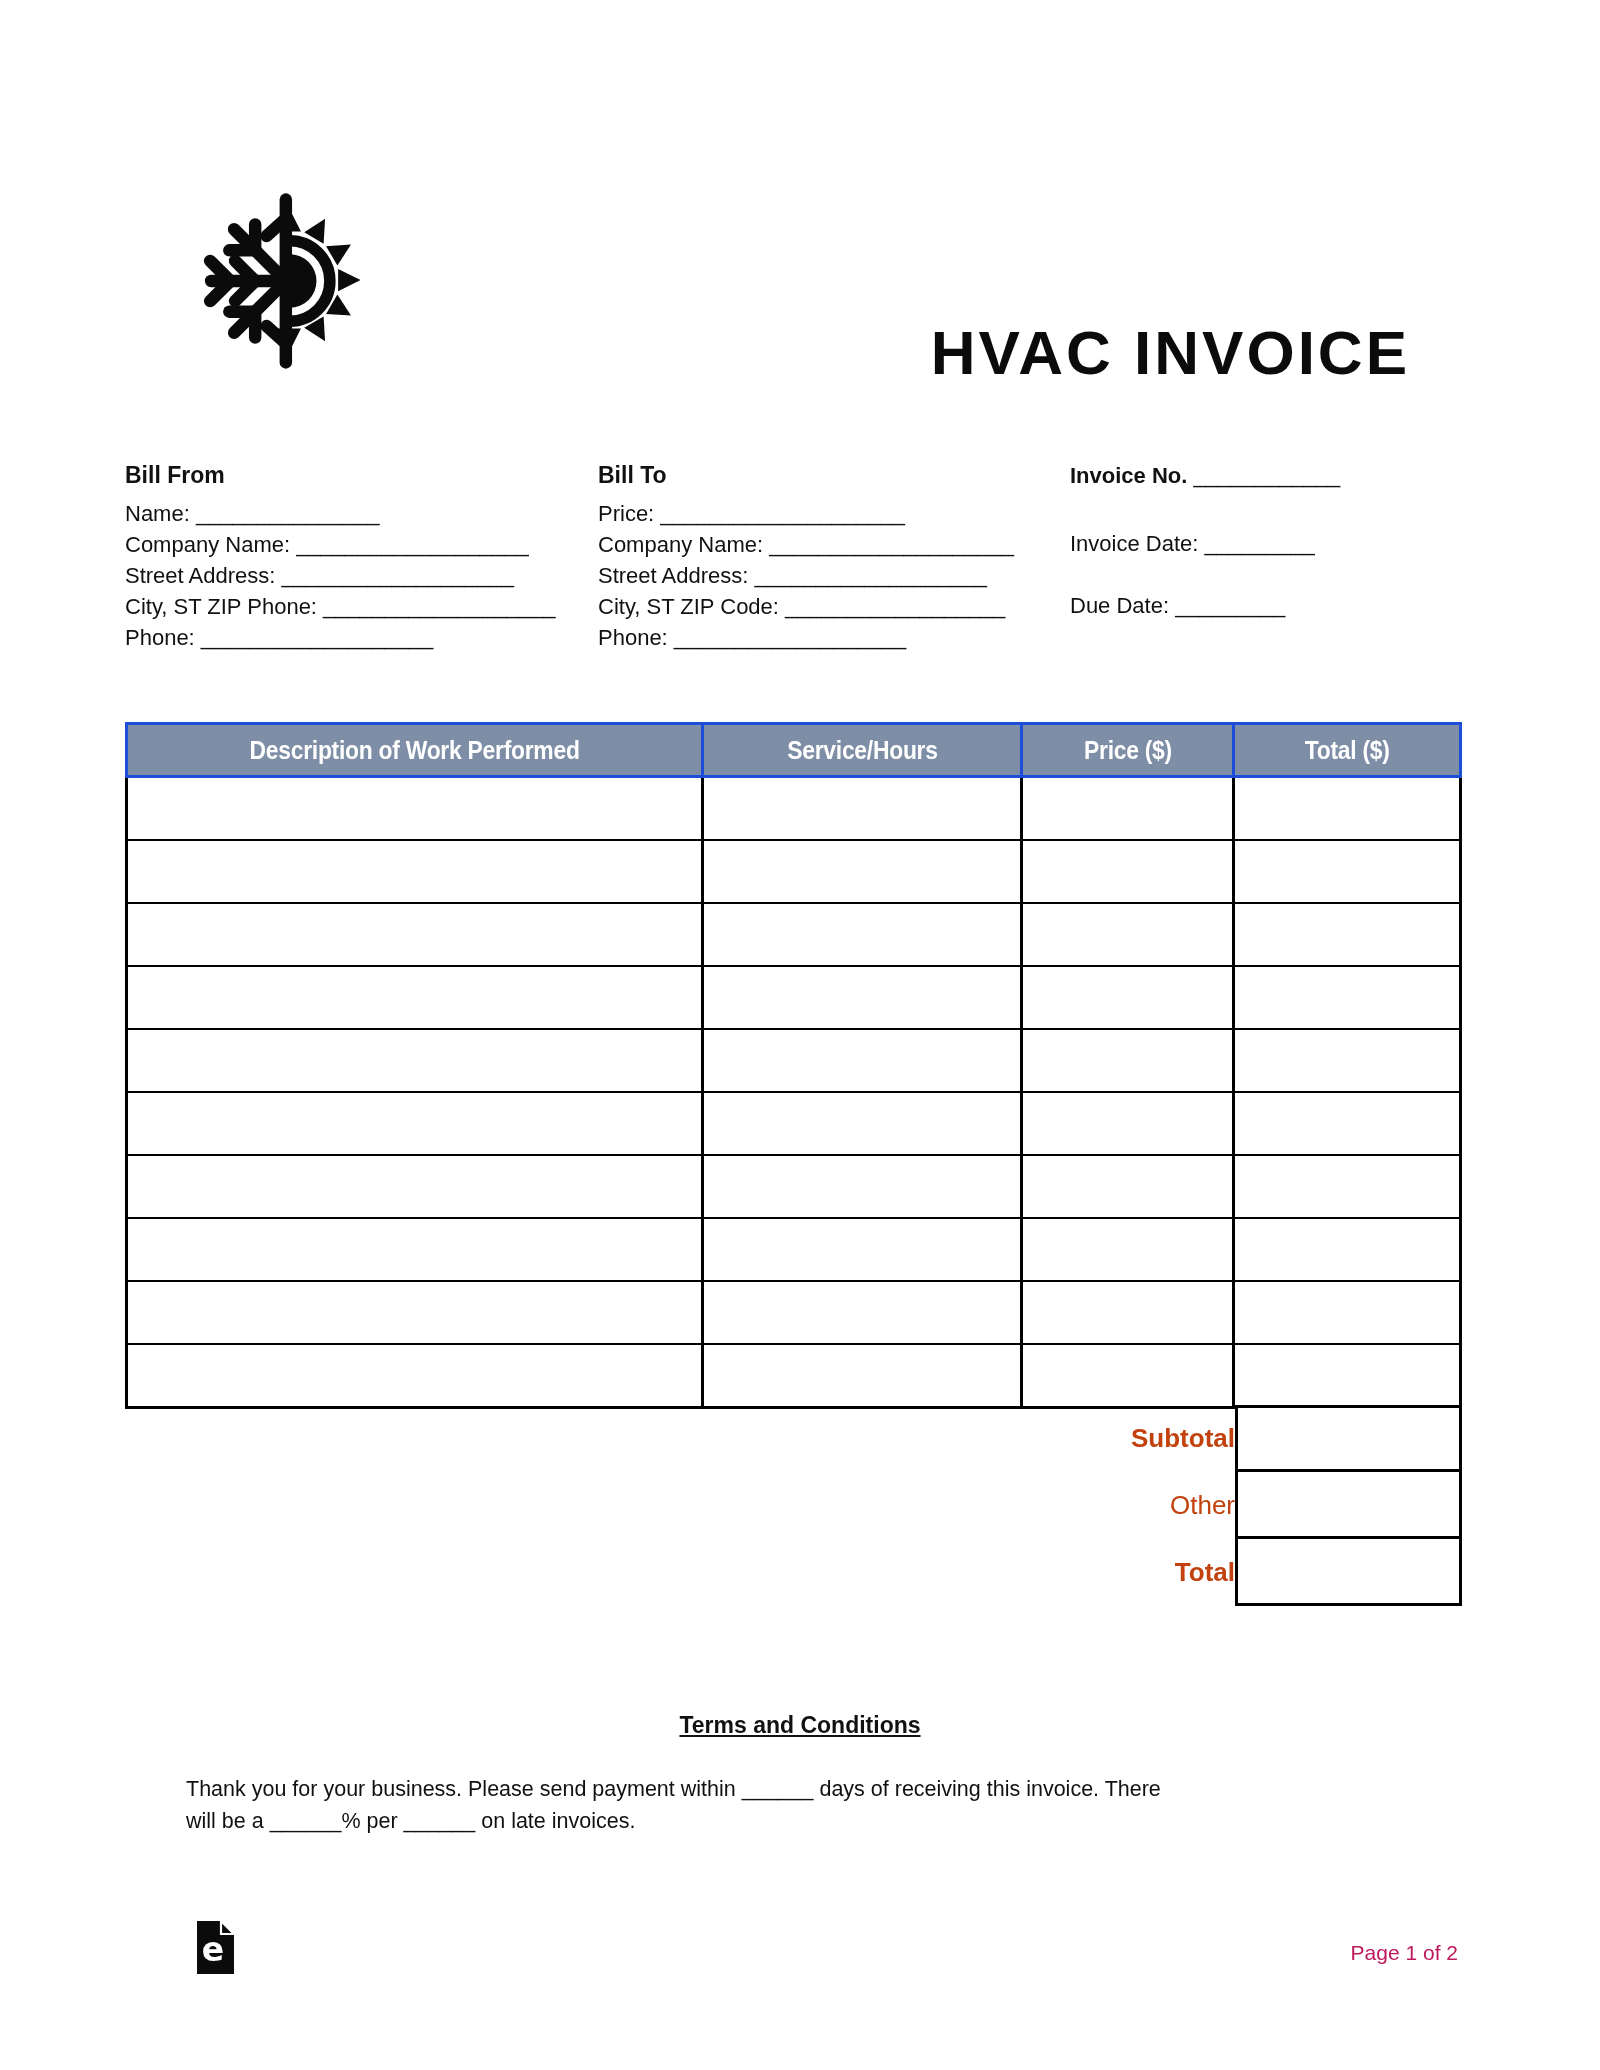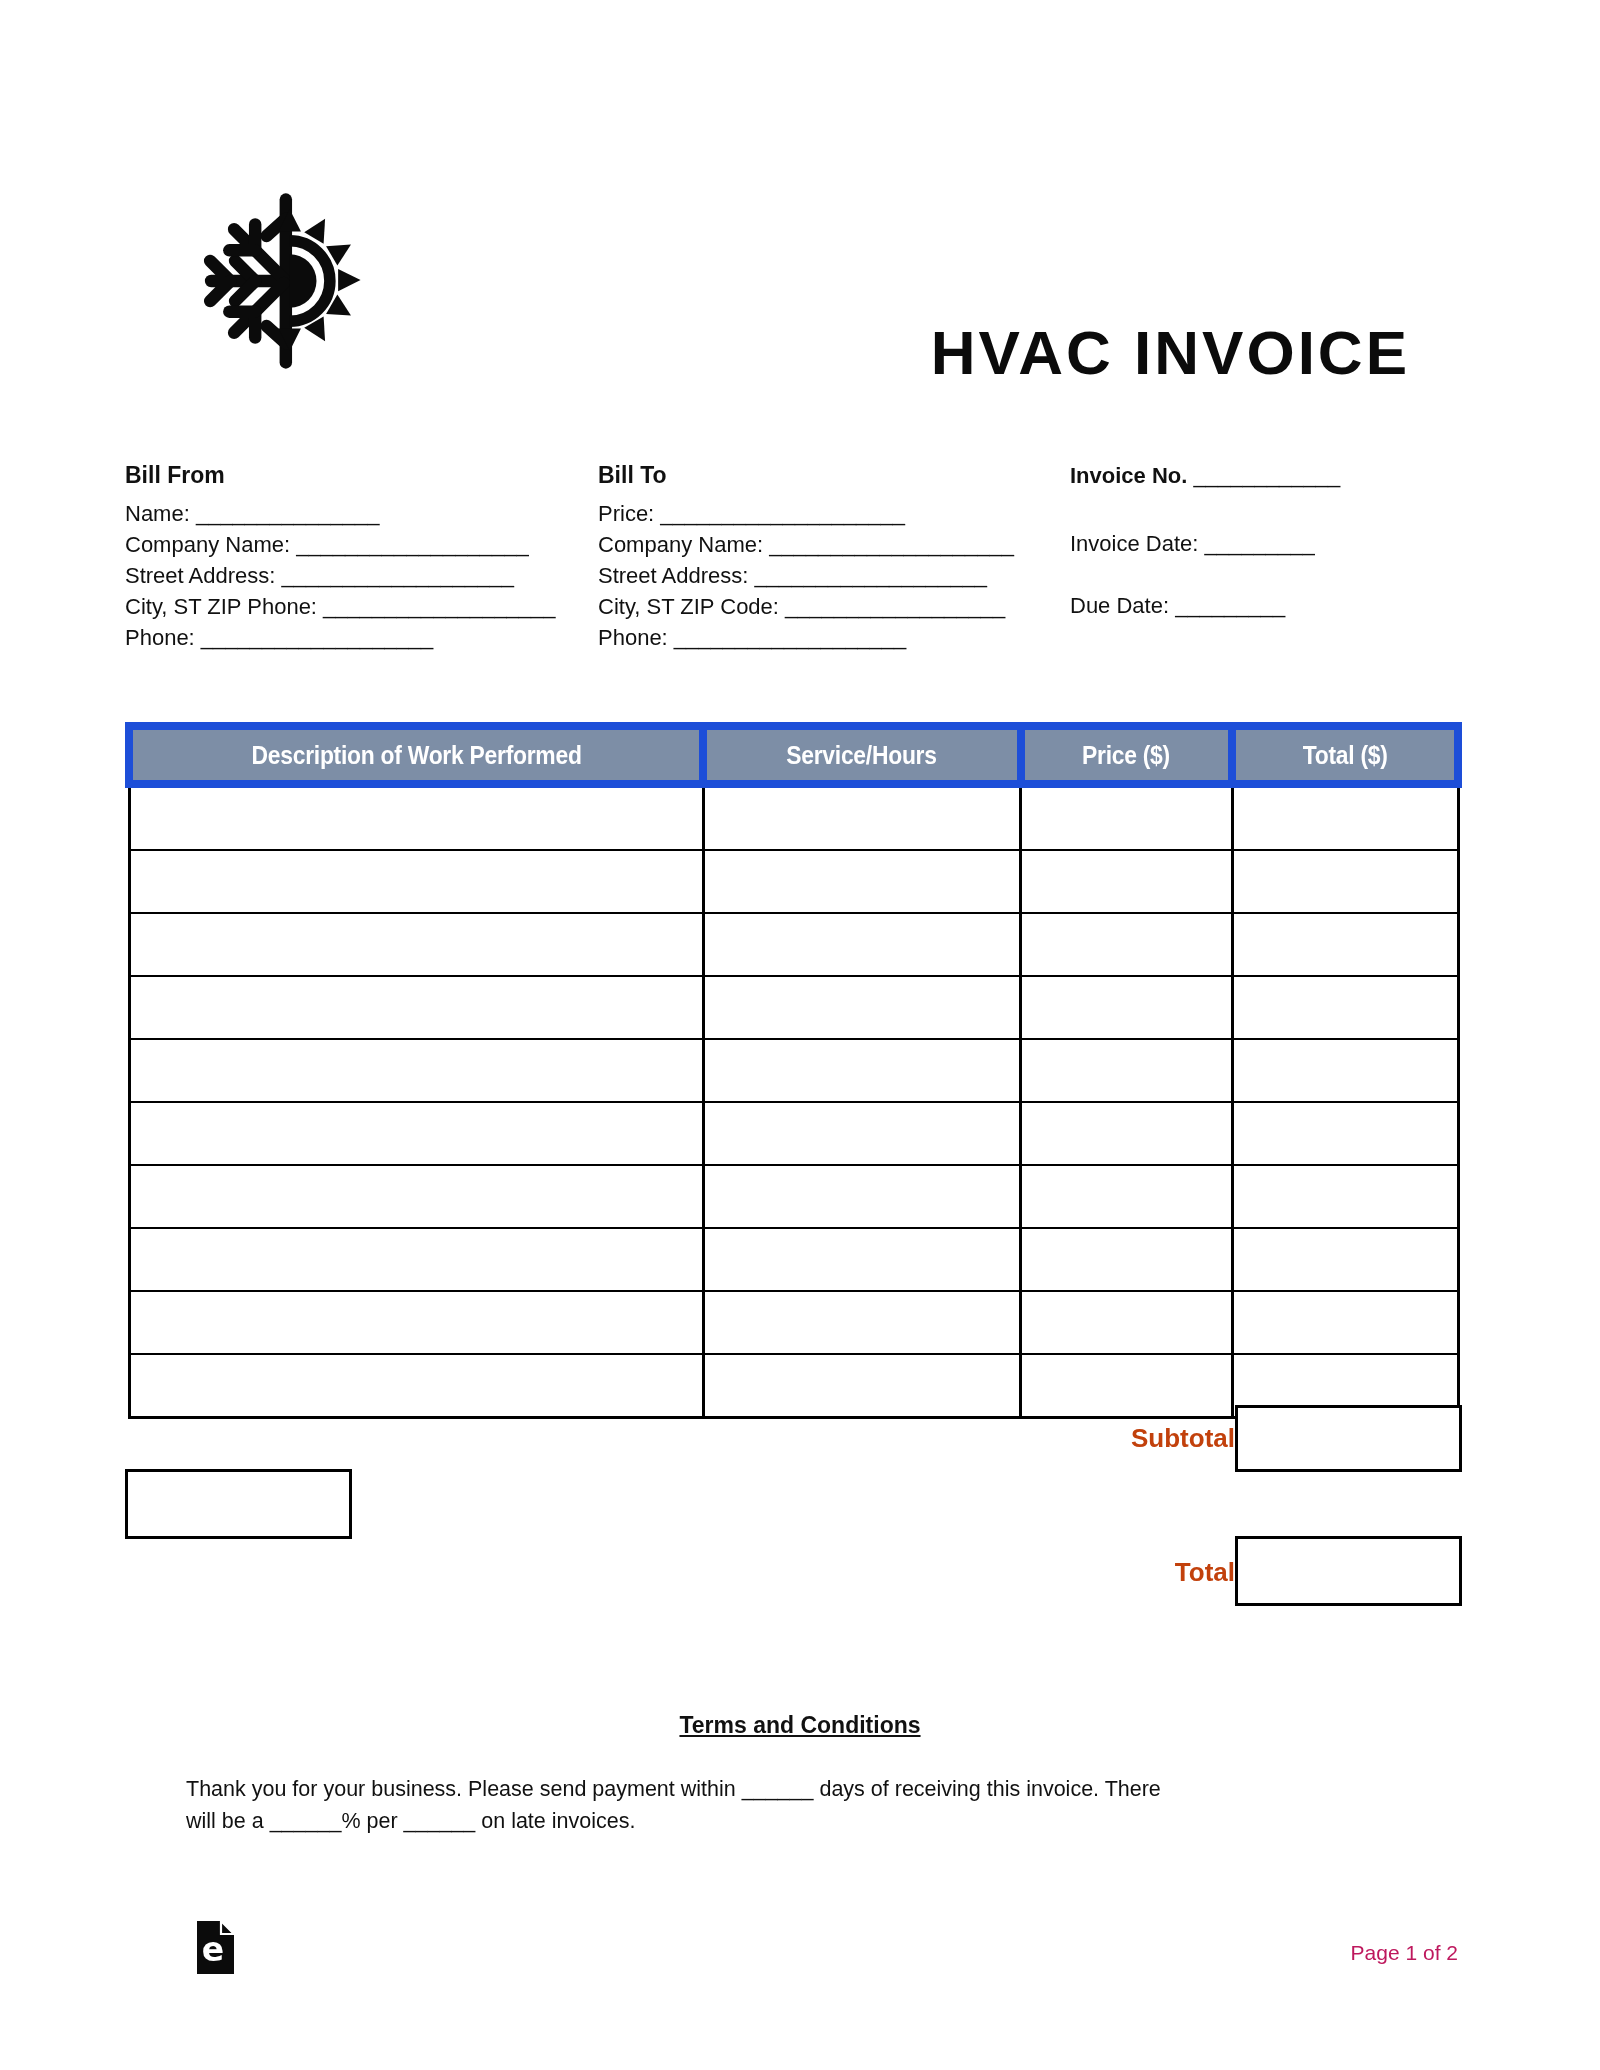--- a/index.html
+++ b/index.html
@@ -30,21 +30,21 @@
   .col-meta .meta-line.m3{margin-top:31px;}
   .bold{font-weight:bold;}
   
   table.work{
     position:absolute;left:125px;top:722px;width:1337px;
     border-collapse:collapse;table-layout:fixed;
     border:3px solid #000;
   }
   table.work th{
     height:50px;
-    border:8px solid #1d4ed8;
+    border:3px solid #1d4ed8;
     color:#ffffff;
     font-size:26px;font-weight:bold;
     text-align:center;vertical-align:middle;
     padding:0;
   }
   table.work th .condensed{display:inline-block;transform:scaleX(0.88);transform-origin:center;white-space:nowrap;letter-spacing:-0.3px;}
   table.work td{
     height:61px;
     border-top:2px solid #000;border-bottom:2px solid #000;
     border-left:3px solid #000;border-right:3px solid #000;
@@ -225,20 +225,21 @@
         </tr>
     </tbody>
   </table>
 
   <div class="summary">
     <div class="summary-row">
       <div class="summary-label bold">Subtotal</div>
       <div class="summary-box"></div>
     </div>
     <div class="summary-row">
+      <div class="summary-label">Other</div>
       <div class="summary-box"></div>
     </div>
     <div class="summary-row">
       <div class="summary-label bold">Total</div>
       <div class="summary-box"></div>
     </div>
   </div>
 
   <div class="terms-heading">Terms and Conditions</div>
   <div class="terms-body">

